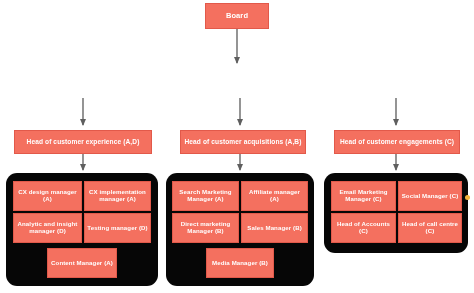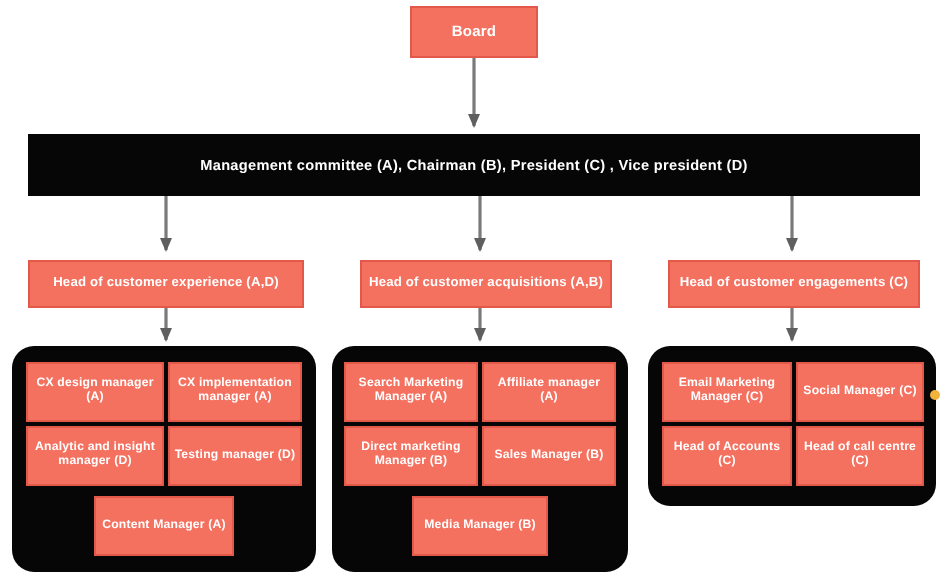--- a/index.html
+++ b/index.html
@@ -172,21 +172,20 @@
     <line x1="240" y1="98" x2="240" y2="125" stroke="#7A7A7A" stroke-width="1.6" marker-end="url(#arrowhead)"></line>
     <line x1="396" y1="98" x2="396" y2="125" stroke="#7A7A7A" stroke-width="1.6" marker-end="url(#arrowhead)"></line>
 
     <line x1="83" y1="154" x2="83" y2="170" stroke="#7A7A7A" stroke-width="1.6" marker-end="url(#arrowhead)"></line>
     <line x1="240" y1="154" x2="240" y2="170" stroke="#7A7A7A" stroke-width="1.6" marker-end="url(#arrowhead)"></line>
     <line x1="396" y1="154" x2="396" y2="170" stroke="#7A7A7A" stroke-width="1.6" marker-end="url(#arrowhead)"></line>
   </svg>
 
   <div class="node" id="board-node">Board</div>
 
-  <div id="mgmt-bar">Management committee (A), Chairman (B),  President (C) , Vice president (D)</div>
 
   <div class="node head-node" id="head-cx">Head of customer experience (A,D)</div>
   <div class="node head-node" id="head-acq">Head of customer acquisitions (A,B)</div>
   <div class="node head-node" id="head-eng">Head of customer engagements (C)</div>
 
   <div class="group" id="group-cx"></div>
   <div class="group" id="group-acq"></div>
   <div class="group" id="group-eng"></div>
 
   <div class="node leaf" id="cx-design">CX design manager (A)</div>

